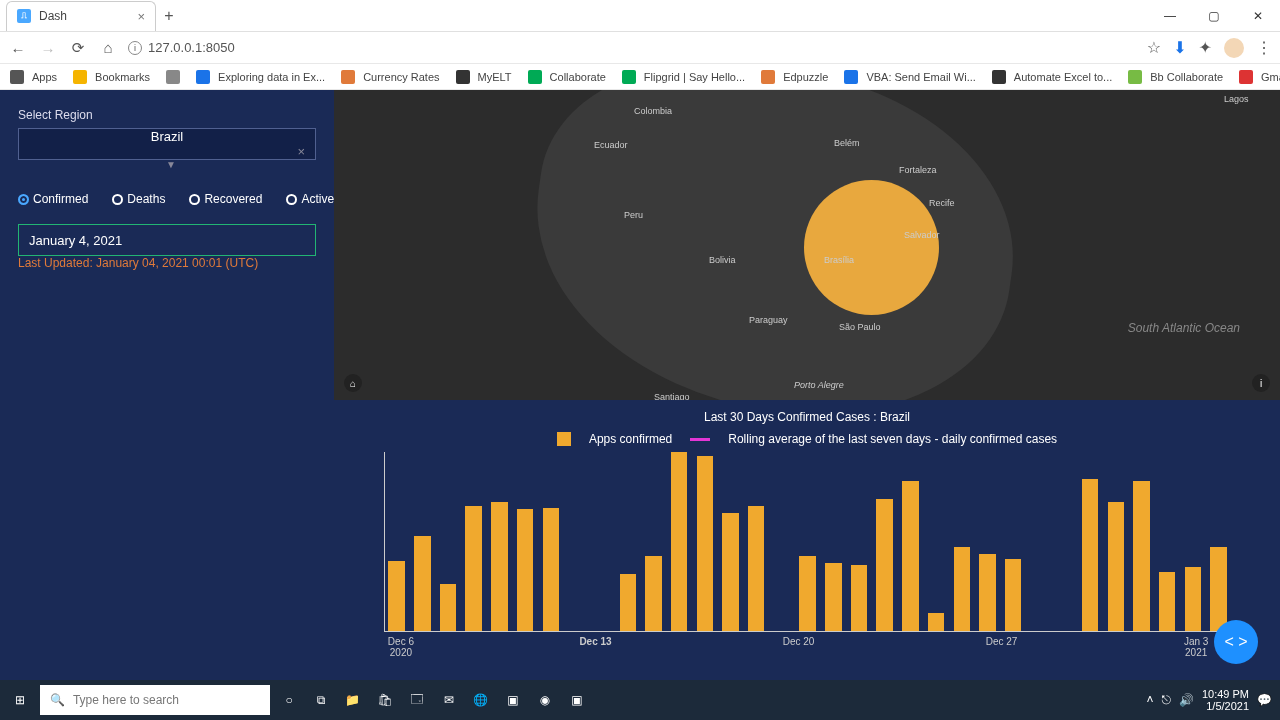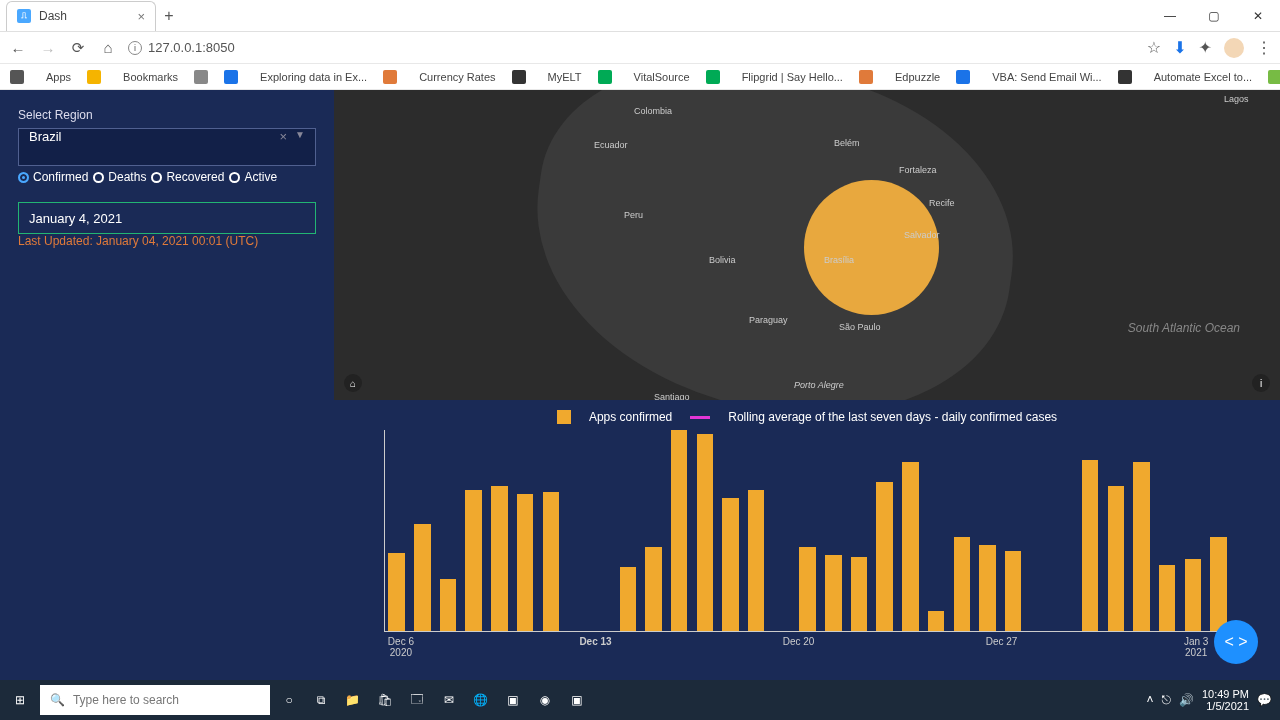--- a/index.html
+++ b/index.html
@@ -15,31 +15,31 @@
   .winbtns div{width:44px;height:32px;display:flex;align-items:center;justify-content:center;color:#333;font-size:12px;}
   
   .addrbar{height:32px;background:#fff;display:flex;align-items:center;padding:0 8px;gap:10px;border-bottom:1px solid #e8e8e8;color:#555;}
   .addrbar .nav{font-size:15px;width:20px;text-align:center;}
   .addrbar .url{flex:0 0 auto;display:flex;align-items:center;font-size:13px;color:#555;gap:6px;}
   .addrbar .spacer{flex:1;}
   .addrbar .righticons{display:flex;gap:12px;align-items:center;}
   .avatar{width:20px;height:20px;border-radius:50%;background:#f3d7b6;}
   
   .bmbar{height:26px;background:#fff;display:flex;align-items:center;padding:0 6px;gap:8px;font-size:11px;color:#444;border-bottom:1px solid #e8e8e8;overflow:hidden;}
-  .bmitem{display:flex;align-items:center;gap:22px;white-space:nowrap;padding:0 4px;}
+  .bmitem{display:flex;align-items:center;gap:8px;white-space:nowrap;padding:0 4px;}
   .bmicon{width:14px;height:14px;border-radius:2px;}
   
   .app{flex:1;display:flex;min-height:0;}
   .sidebar{width:334px;background:#1a2a56;color:#fff;padding:0 18px;}
   .title{font-size:20px;font-weight:600;text-align:center;margin-top:140px;}
   .label{font-size:12px;margin-top:18px;color:#dde;}
-  .select{height:38px;border:1px solid #506090;background:#122048;margin-top:6px;display:flex;padding:0 10px;font-size:13px;}
+  .select{height:32px;border:1px solid #506090;background:#122048;margin-top:6px;display:flex;align-items:center;padding:0 10px;font-size:13px;flex-direction:column;}
   .select .clr{margin-left:auto;color:#889;}
   .select .caret{margin-left:8px;color:#889;font-size:10px;}
-  .radios{display:flex;gap:5px;margin-top:4px;font-size:12px;}
+  .radios{display:flex;gap:24px;margin-top:32px;font-size:12px;}
   .radio{display:flex;align-items:center;gap:4px;}
   .rdot{width:11px;height:11px;border-radius:50%;border:2px solid #fff;}
   .rdot.on{background:#4aa8ff;border-color:#4aa8ff;box-shadow:inset 0 0 0 2px #1a2a56;}
   .datein{height:32px;border:1px solid #22b573;margin-top:18px;display:flex;align-items:center;padding:0 10px;font-size:13px;}
   .updated{font-size:12px;color:#e07a3a;}
   
   .main{flex:1;display:flex;flex-direction:column;background:#1a2a56;min-width:0;}
   .map{height:310px;background:#2c2c2c;position:relative;overflow:hidden;}
   .mapcircle{position:absolute;width:135px;height:135px;border-radius:50%;background:#e8a83e;left:470px;top:90px;}
   .mcity{position:absolute;font-size:9px;color:#ccc;}
@@ -126,21 +126,21 @@
       <div class="bmitem">
         <div class="bmicon" style="background: rgb(224, 122, 58);"></div>
         <span>Currency Rates</span>
       </div>
       <div class="bmitem">
         <div class="bmicon" style="background: rgb(51, 51, 51);"></div>
         <span>MyELT</span>
       </div>
       <div class="bmitem">
         <div class="bmicon" style="background: rgb(0, 170, 85);"></div>
-        <span>VitalSource</span>
+        <span>Collaborate</span>
       </div>
       <div class="bmitem">
         <div class="bmicon" style="background: rgb(0, 170, 85);"></div>
         <span>Flipgrid | Say Hello...</span>
       </div>
       <div class="bmitem">
         <div class="bmicon" style="background: rgb(224, 122, 58);"></div>
         <span>Edpuzzle</span>
       </div>
       <div class="bmitem">
@@ -214,20 +214,21 @@
           <div class="mcity" style="left: 565px; top: 75px;">Fortaleza</div>
           <div class="mcity" style="left: 595px; top: 108px;">Recife</div>
           <div class="mcity" style="left: 570px; top: 140px;">Salvador</div>
           <div class="mcity" style="left: 490px; top: 165px;">Brasília</div>
           <div class="mcity" style="left: 505px; top: 232px;">São Paulo</div>
           <div class="mcity" style="left: 460px; top: 290px; font-style: italic;">Porto Alegre</div>
           <div class="mcity" style="left: 320px; top: 302px;">Santiago</div>
           <div class="mcity" style="left: 890px; top: 4px;">Lagos</div>
         </div>
       <div class="chartarea">
+        <div class="ctitle">Last 30 Days Confirmed Cases : Brazil</div>
         <div class="legend">
           <div class="lswatch" style="background:#f0a92e"></div>
           <span>Apps confirmed</span>
           <div class="lline" style="background:#e336d6"></div>
           <span>Rolling average of the last seven days - daily confirmed cases</span>
         </div>
         <div class="plot">
           <div class="bars" id="bars">
               <div class="bar" style="height: 39%;"></div>
               <div class="bar" style="height: 53%;"></div>

